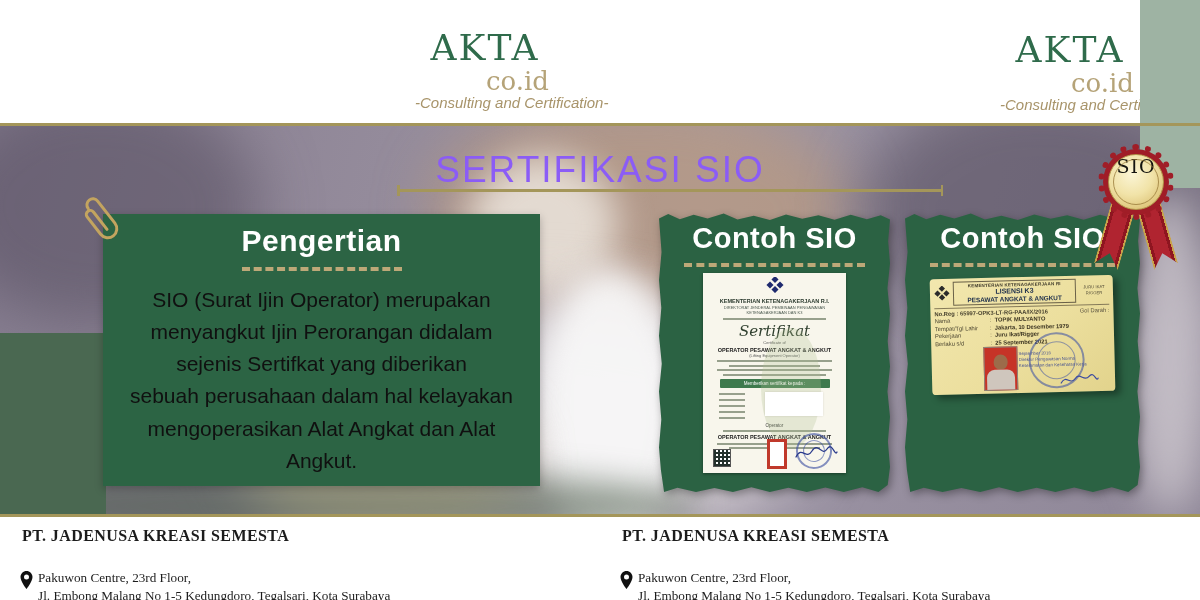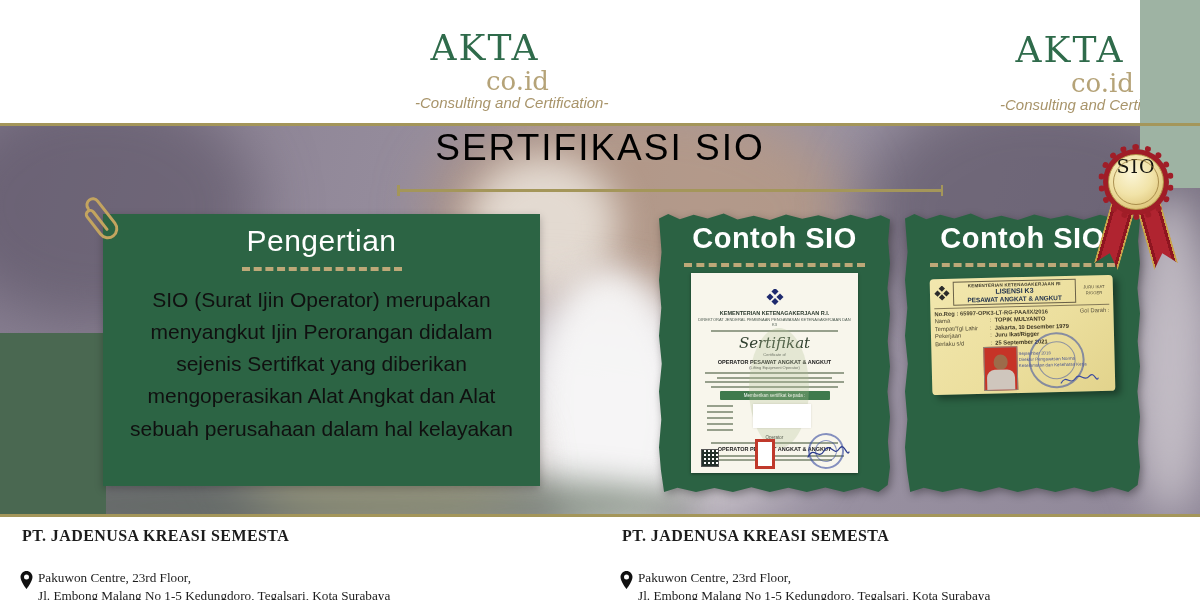--- a/index.html
+++ b/index.html
@@ -32,48 +32,48 @@
   .ph2 { left:468px; top:30px;  width:150px; height:140px; background:rgba(240,235,228,.8); filter:blur(18px); }
   .ph3 { left:860px; top:-40px; width:360px; height:250px; background:rgba(72,64,82,.5); filter:blur(30px); }
   .ph4 { left:-60px; top:-40px; width:320px; height:240px; background:rgba(80,72,90,.5); filter:blur(30px); }
   .ph5 { left:230px; top:170px; width:580px; height:260px; background:rgba(224,219,221,.75); filter:blur(32px); }
   .ph6 { left:535px; top:140px; width:150px; height:280px; background:rgba(250,250,250,.9); filter:blur(16px); }
   .ph7 { left:250px; top:250px; width:270px; height:170px; background:rgba(228,208,172,.7); filter:blur(26px); }
   .ph8 { left:-40px; top:345px; width:740px; height:70px; background:rgba(67,83,66,.55); filter:blur(16px); }
   .ph9 { left:1130px; top:60px; width:80px; height:330px; background:rgba(203,198,204,.85); filter:blur(20px); }
 
   
-  .main-title { position:absolute; left:0; top:127px; width:1200px; text-align:center; z-index:5;
-                font-size:37px; letter-spacing:2px; color:#000000; font-weight:500; }
+  .main-title { position:absolute; left:0; top:149px; width:1200px; text-align:center; z-index:5;
+                font-size:37px; letter-spacing:2px; color:#8b5cf6; font-weight:500; }
   .title-underline { position:absolute; left:397px; top:189px; width:546px; height:2.5px; background:#a4965a; z-index:5; }
   .title-underline::before, .title-underline::after { content:""; position:absolute; top:-4.5px; width:2.5px; height:11px; background:#a4965a; }
   .title-underline::before { left:0; }
   .title-underline::after { right:0; }
 
   
   .card-pengertian { position:absolute; left:103px; top:214px; width:437px; height:272px; background:#2c6444;
                      z-index:6; box-shadow:0 3px 8px rgba(0,0,0,.25); }
-  .card-heading { text-align:center; color:#ffffff; font-size:30px; font-weight:400; letter-spacing:.5px; padding-top:10px; }
+  .card-heading { text-align:center; color:#ffffff; font-size:30px; font-weight:700; letter-spacing:.5px; padding-top:10px; }
   .dash-line { border-top:4px dashed #bda878; width:160px; margin:9px auto 0; }
   .pengertian-body { margin-top:13px; text-align:center; color:#101010; font-size:21px; line-height:1.53; }
 
   .paperclip { position:absolute; left:84px; top:193px; z-index:7; }
 
   
   .torn-wrap1 { position:absolute; left:659px; top:213px; z-index:6; filter:drop-shadow(2px 3px 4px rgba(0,0,0,.35)); }
   .torn-wrap2 { position:absolute; left:905px; top:213px; z-index:6; filter:drop-shadow(2px 3px 4px rgba(0,0,0,.35)); }
   .torn { background:#2b6243; clip-path:polygon(0% 2%,4% .4%,9% 2.2%,15% .6%,21% 2%,28% .2%,34% 2.3%,41% 1%,48% 2.5%,55% .5%,62% 2.1%,69% .8%,76% 2.4%,83% .6%,90% 2.2%,96% .8%,100% 2.3%,99.2% 10%,100% 18%,98.9% 27%,100% 36%,99% 46%,100% 55%,98.9% 64%,100% 73%,99.1% 82%,100% 91%,99% 97.5%,95% 100%,88% 98.3%,80% 100%,72% 98.4%,64% 100%,56% 98.5%,48% 100%,40% 98.3%,32% 100%,24% 98.6%,16% 100%,8% 98.5%,2.2% 100%,.8% 92%,0% 84%,1% 74%,0% 64%,1.2% 54%,0% 44%,1% 34%,0% 24%,1.1% 14%); }
   .card-contoh1 { width:231px; height:279px; }
   .card-contoh2 { width:235px; height:279px; }
   .contoh-heading { text-align:center; color:#ffffff; font-size:29px; font-weight:600; letter-spacing:.5px; padding-top:9px; }
   .contoh-dash { border-top:4px dashed #bda878; width:calc(100% - 50px); margin:8px auto 0; }
 
   
-  .certificate { position:relative; width:167px; height:200px; margin:6px auto 0; background:#f8f6ec; overflow:hidden;
-                 text-align:center; box-shadow:0 1px 3px rgba(0,0,0,.4); padding-top:16px; }
+  .certificate { position:relative; width:143px; height:200px; margin:6px auto 0; background:#f8f6ec; overflow:hidden;
+                 text-align:center; box-shadow:0 1px 3px rgba(0,0,0,.4); padding-top:4px; }
   .cert-watermark { position:absolute; left:58px; top:55px; width:60px; height:120px; background:rgba(176,193,148,.28); border-radius:50%; }
   .cert-logo { margin:0 auto; }
   .cert-ministry { font-size:5.5px; font-weight:bold; color:#2b3a2e; margin-top:1px; }
   .cert-directorate { font-size:4px; color:#4c5a50; margin-top:1px; padding:0 6px; }
   .cert-bar { height:2px; background:#97a08c; margin:2.5px 14px 0; }
   .cert-bar.w1 { margin:2.5px 20px 0; } .cert-bar.w2 { margin:2.5px 26px 0; }
   .cert-script { font-family:"DejaVu Serif", serif; font-style:italic; font-size:15px; color:#30402f; margin-top:2px; }
   .cert-certof { font-size:4px; color:#555; }
   .cert-role { font-size:5.5px; font-weight:bold; color:#222; margin-top:2px; }
   .cert-role-en { font-size:4px; color:#555; }
@@ -184,22 +184,23 @@
     </g>
   </svg>
 
   <div class="card-pengertian">
     <div class="card-heading">Pengertian</div>
     <div class="dash-line"></div>
     <div class="pengertian-body">
       <div>SIO (Surat Ijin Operator) merupakan</div>
       <div>menyangkut Ijin Perorangan didalam</div>
       <div>sejenis Sertifkat yang diberikan</div>
+      <div>sebuah perusahaan dalam hal kelayakan</div>
       <div>mengoperasikan Alat Angkat dan Alat</div>
-      <div>sebuah perusahaan dalam hal kelayakan</div>
+      <div>Angkut.</div>
     </div>
   </div>
 
   <div class="torn-wrap1">
     <div class="torn card-contoh1">
       <div class="contoh-heading">Contoh SIO</div>
       <div class="contoh-dash"></div>
 
       <div class="certificate">
         <div class="cert-watermark"></div>

